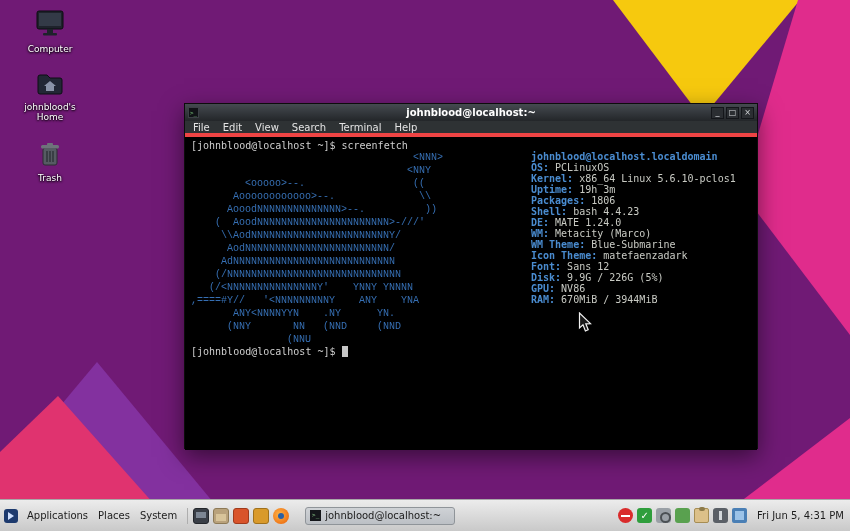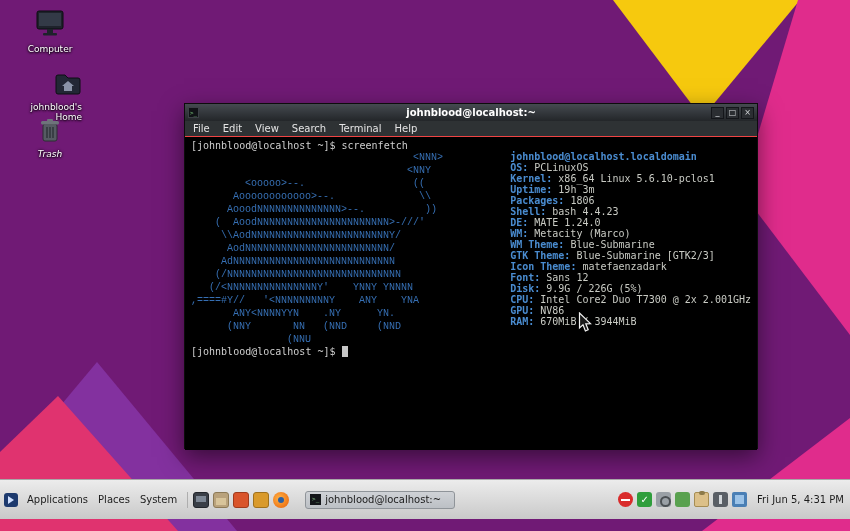--- a/index.html
+++ b/index.html
@@ -22,40 +22,40 @@
   .window { position:absolute; left:184px; top:103px; width:574px; height:346px;
             border:1px solid #0c0c0c; box-shadow:0 8px 22px rgba(0,0,0,.5); }
   .titlebar { height:17px; background:linear-gradient(#454a50, #232629); display:flex; align-items:center;
               padding:0 3px; position:relative; }
   .win-icon { width:11px; height:11px; background:#101216; border:1px solid #3c4046; margin-right:4px;
               color:#7fd07f; font-size:6px; line-height:9px; text-align:center; font-family:"DejaVu Sans Mono",monospace; }
   .title { position:absolute; left:0; right:0; text-align:center; font-size:10px; font-weight:bold; color:#fff; }
   .winbtns { margin-left:auto; display:flex; gap:2px; position:relative; }
   .wbtn { width:13px; height:12px; background:#2b2e32; border:1px solid #14161a; color:#d4d7da;
           font-size:8px; line-height:10px; text-align:center; cursor:pointer; }
-  .menubar { height:16px; background:#2e3234; border-bottom:1px solid #ef4444; display:flex; align-items:center;
+  .menubar { height:16px; background:#2e3234; border-bottom:4px solid #ef4444; display:flex; align-items:center;
              gap:13px; padding:0 8px; }
   .menubar span { font-size:10px; color:#e4e4e4; cursor:pointer; }
   .term-body { height:313px; background:#000; padding:3px 6px; font-family:"DejaVu Sans Mono", monospace;
                font-size:10px; line-height:11px; color:#cfcfcf; overflow:hidden; cursor:text; }
   .tline { white-space:pre; }
   .cmd { margin-left:6px; }
   .sfrow { display:flex; }
   .art { width:300px; font-family:Liberation Mono, monospace; font-size:10px; line-height:13px; color:#366fb3; white-space:pre; }
   .sf-line { white-space:pre; height:11px;margin-left:40px; }
   .sf-header { color:#4a8cd0; font-weight:bold; }
   .sf-label { color:#4a8cd0; font-weight:bold; }
   .sf-value { color:#c9cbc4; margin-left:6px; }
   .cursor { display:inline-block; width:6px; height:11px; background:#c7c7c7; vertical-align:text-bottom; margin-left:6px; }
 
   
   .mouse { position:absolute; left:578px; top:312px; }
 
   
-  .panel { position:absolute; left:0; right:0; bottom:12px; height:40px;
+  .panel { position:absolute; left:0; right:0; bottom:0; height:32px;
            background:linear-gradient(#ececec, #c9c9c9); border-top:1px solid #a8a8a8;
            display:flex; align-items:center; font-size:10px; color:#1c1c1c; }
   .panel-left { display:flex; align-items:center; padding-left:4px; }
   .app-logo { width:14px; height:14px; border-radius:3px; background:#1d3a6e; margin-right:4px; position:relative; }
   .app-logo::after { content:""; position:absolute; left:4px; top:3px; border-left:6px solid #cfe0ff;
                      border-top:4px solid transparent; border-bottom:4px solid transparent; }
   .pmenu { padding:0 5px; cursor:pointer; }
   .psep { width:1px; height:16px; background:#aeaeae; margin:0 5px; }
   .launchers { display:flex; align-items:center; gap:4px; }
   .licon { width:16px; height:16px; border-radius:3px; cursor:pointer; position:relative; }
@@ -104,29 +104,29 @@
   <div class="dicon" style="top:10px;">
     <svg width="30" height="28" viewBox="0 0 30 28">
       <rect x="2" y="1" width="26" height="18" rx="2" fill="#1e222b" stroke="#0b0d10"></rect>
       <rect x="4" y="3" width="22" height="13" fill="#333a47"></rect>
       <rect x="12" y="19" width="6" height="4" fill="#1e222b"></rect>
       <rect x="8" y="23" width="14" height="2.5" rx="1" fill="#1e222b"></rect>
     </svg>
     <div class="dlabel">Computer</div>
   </div>
 
-  <div class="dicon" style="top:72px;text-align:right;">
+  <div class="dicon" style="top:72px;">
     <svg width="28" height="24" viewBox="0 0 28 24">
       <path d="M2 5 a2 2 0 0 1 2-2 h7 l3 3 h10 a2 2 0 0 1 2 2 v12 a2 2 0 0 1-2 2 h-20 a2 2 0 0 1-2-2 z" fill="#222735" stroke="#0c0e14"></path>
       <path d="M14 9 l6 5 h-2 v5 h-8 v-5 h-2 z" fill="#8a93a8"></path>
     </svg>
     <div class="dlabel">johnblood's Home</div>
   </div>
 
-  <div class="dicon" style="top:117px;font-style:italic;">
+  <div class="dicon" style="top:141px;">
     <svg width="24" height="26" viewBox="0 0 24 26">
       <rect x="5" y="7" width="14" height="17" rx="2" fill="#565b63" stroke="#2b2e33"></rect>
       <rect x="3" y="4" width="18" height="3.5" rx="1.5" fill="#6e737b"></rect>
       <rect x="9" y="2" width="6" height="2.5" rx="1" fill="#6e737b"></rect>
       <line x1="9" y1="10" x2="9" y2="21" stroke="#31343a" stroke-width="1.5"></line>
       <line x1="12" y1="10" x2="12" y2="21" stroke="#31343a" stroke-width="1.5"></line>
       <line x1="15" y1="10" x2="15" y2="21" stroke="#31343a" stroke-width="1.5"></line>
     </svg>
     <div class="dlabel">Trash</div>
   </div>
@@ -170,25 +170,23 @@
         <div class="sfinfo">
           <div class="sf-line sf-header">johnblood@localhost.localdomain</div>
           <div class="sf-line"><span class="sf-label">OS:</span><span class="sf-value">PCLinuxOS</span></div>
           <div class="sf-line"><span class="sf-label">Kernel:</span><span class="sf-value">x86_64 Linux 5.6.10-pclos1</span></div>
           <div class="sf-line"><span class="sf-label">Uptime:</span><span class="sf-value">19h 3m</span></div>
           <div class="sf-line"><span class="sf-label">Packages:</span><span class="sf-value">1806</span></div>
           <div class="sf-line"><span class="sf-label">Shell:</span><span class="sf-value">bash 4.4.23</span></div>
           <div class="sf-line"><span class="sf-label">DE:</span><span class="sf-value">MATE 1.24.0</span></div>
           <div class="sf-line"><span class="sf-label">WM:</span><span class="sf-value">Metacity (Marco)</span></div>
           <div class="sf-line"><span class="sf-label">WM Theme:</span><span class="sf-value">Blue-Submarine</span></div>
-          <div class="sf-line"><span class="sf-label">GTK Theme:</span><span class="sf-value">Blue-Submarine [GTK2/3]</span></div>
           <div class="sf-line"><span class="sf-label">Icon Theme:</span><span class="sf-value">matefaenzadark</span></div>
           <div class="sf-line"><span class="sf-label">Font:</span><span class="sf-value">Sans 12</span></div>
           <div class="sf-line"><span class="sf-label">Disk:</span><span class="sf-value">9.9G / 226G (5%)</span></div>
-          <div class="sf-line"><span class="sf-label">CPU:</span><span class="sf-value">Intel Core2 Duo T7300 @ 2x 2.001GHz</span></div>
           <div class="sf-line"><span class="sf-label">GPU:</span><span class="sf-value">NV86</span></div>
           <div class="sf-line"><span class="sf-label">RAM:</span><span class="sf-value">670MiB / 3944MiB</span></div>
         </div>
       </div>
       <div class="tline"><span>[johnblood@localhost ~]$</span><span class="cursor"></span></div>
     </div>
   </div>
 
   <svg class="mouse" width="14" height="21" viewBox="0 0 14 21">
     <path d="M1.5 1 L1.5 16 L5 12.8 L7.4 19 L10.2 17.8 L7.8 11.8 L12.5 11.6 Z" fill="#1a1a1a" stroke="#f2f2f2" stroke-width="1.2"></path>

